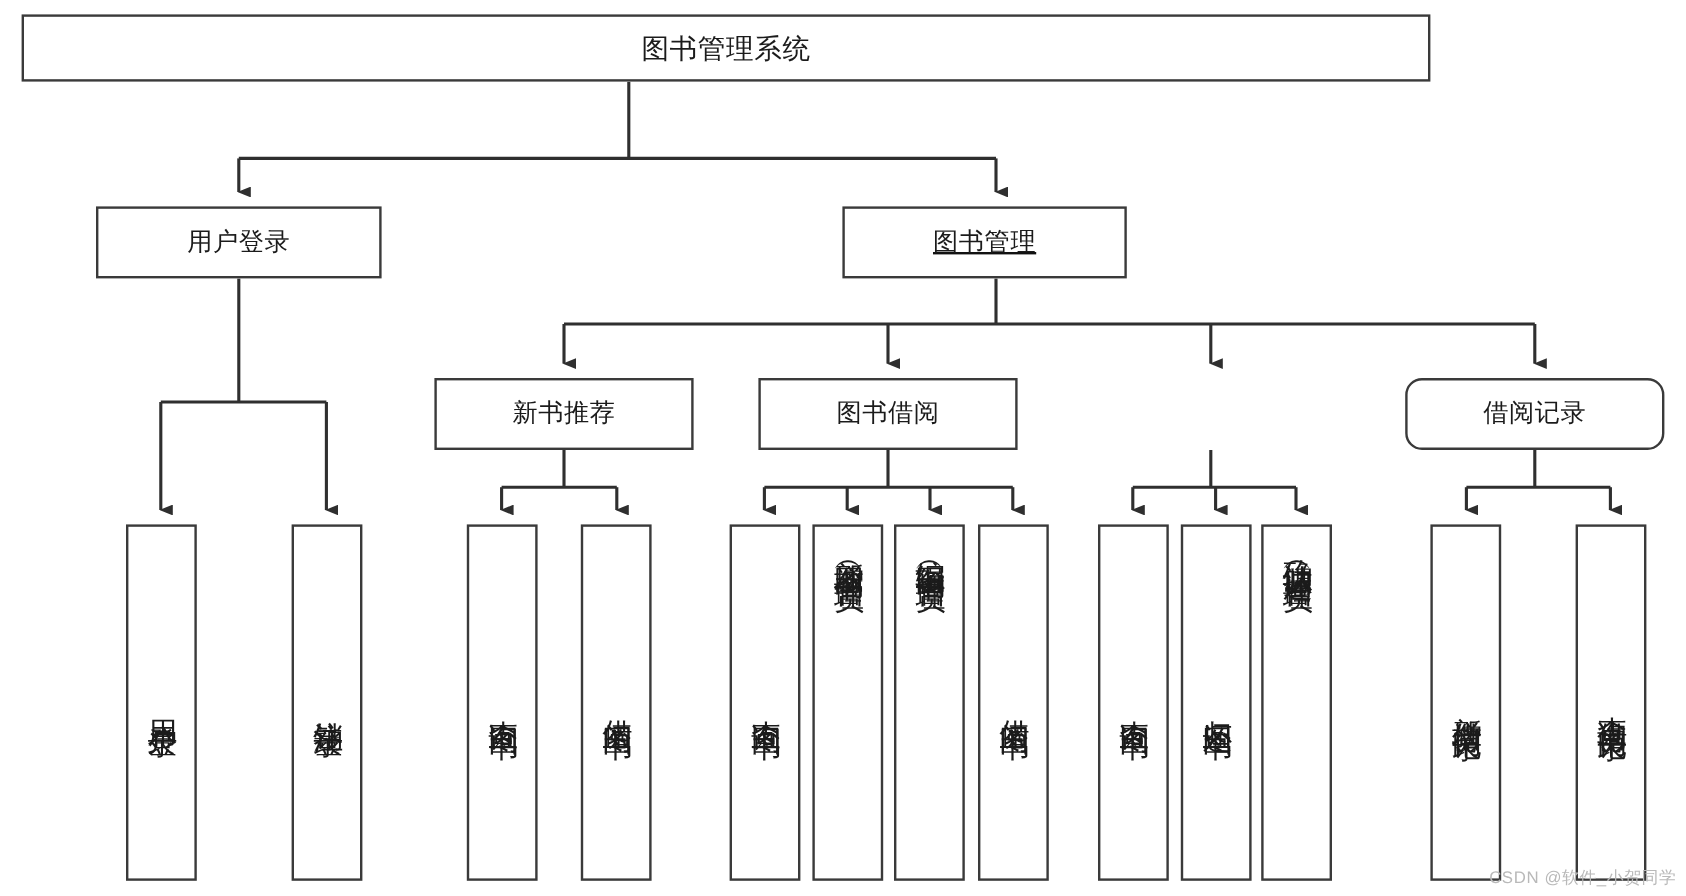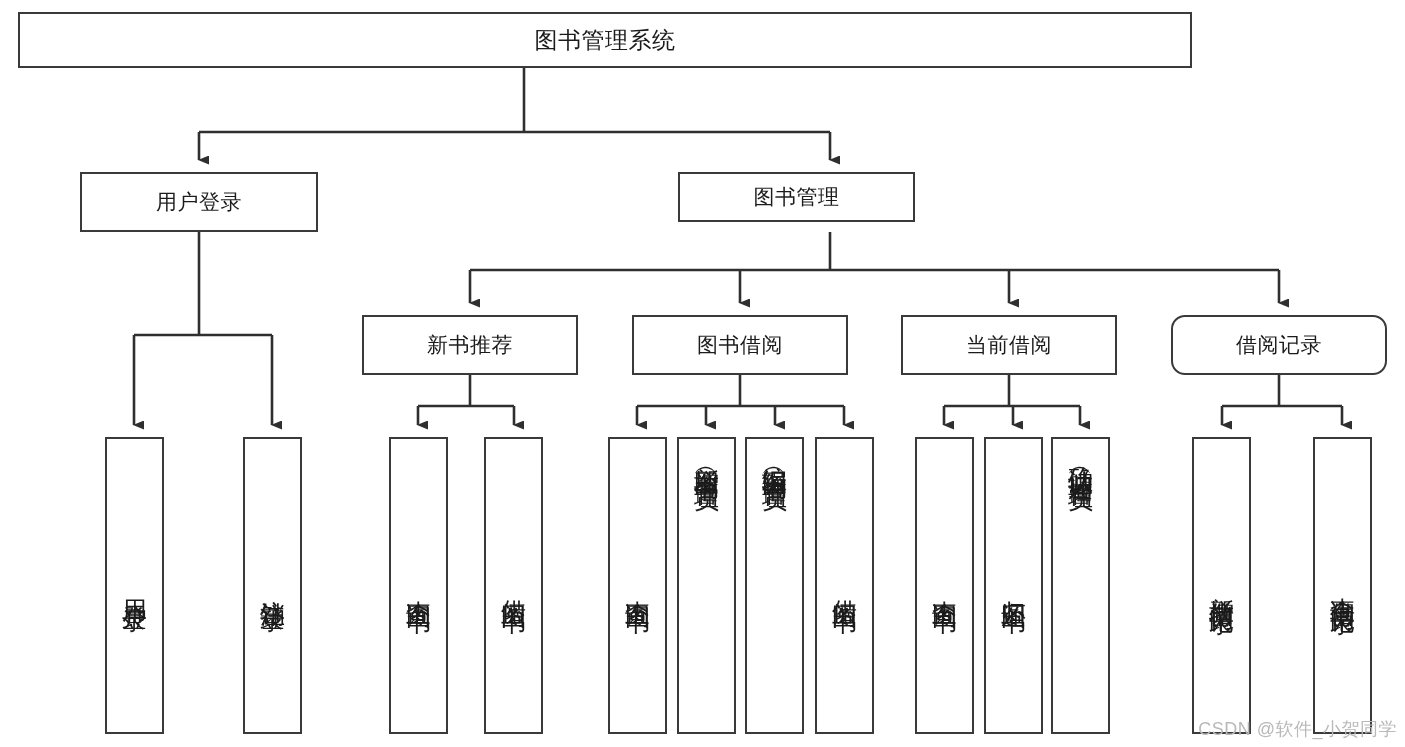--- a/index.html
+++ b/index.html
@@ -60,21 +60,21 @@
     align-items: flex-start;
     justify-content: center;
     padding-top: 8px;
   }
   .leaf.center-v { align-items: center; padding-top: 0; }
 
   #watermark {
     position: absolute;
     right: 8px;
     bottom: 6px;
-    font-size: 18px;
+    font-size: 14px;
     color: #b9b9b9;
     letter-spacing: 0.5px;
     z-index: 6;
     white-space: nowrap;
     margin-top: 41px;
   }
 </style>
 </head>
 <body>
 
@@ -131,35 +131,32 @@
   </svg>
 
   <div class="node lvl0" style="left:18px; top:12px; width:1174px; height:56px;">
     <span class="node-label">图书管理系统</span>
   </div>
 
   <div class="node lvl1" style="left:80px; top:172px; width:238px; height:60px;">
     <span class="node-label">用户登录</span>
   </div>
 
-  <div class="node lvl1" style="left:678px; top:172px; width:237px; height:50px;">
+  <div class="node lvl1" style="left:702px; top:172px; width:237px; height:60px;text-decoration:underline;">
     <span class="node-label">图书管理</span>
   </div>
 
   <div class="node lvl2" style="left:362px; top:315px; width:216px; height:60px;">
     <span class="node-label">新书推荐</span>
   </div>
 
   <div class="node lvl2" style="left:632px; top:315px; width:216px; height:60px;">
     <span class="node-label">图书借阅</span>
   </div>
 
-  <div class="node lvl2" style="left:901px; top:315px; width:216px; height:60px;">
-    <span class="node-label">当前借阅</span>
-  </div>
 
   <div class="node lvl2" style="left:1171px; top:315px; width:216px; height:60px;border-radius:14px;">
     <span class="node-label">借阅记录</span>
   </div>
 
   <div class="node leaf center-v" style="left:105px; top:437px; width:59px; height:297px;">
     <span class="node-label">用户登录</span>
   </div>
 
   <div class="node leaf center-v" style="left:243px; top:437px; width:59px; height:297px;">

